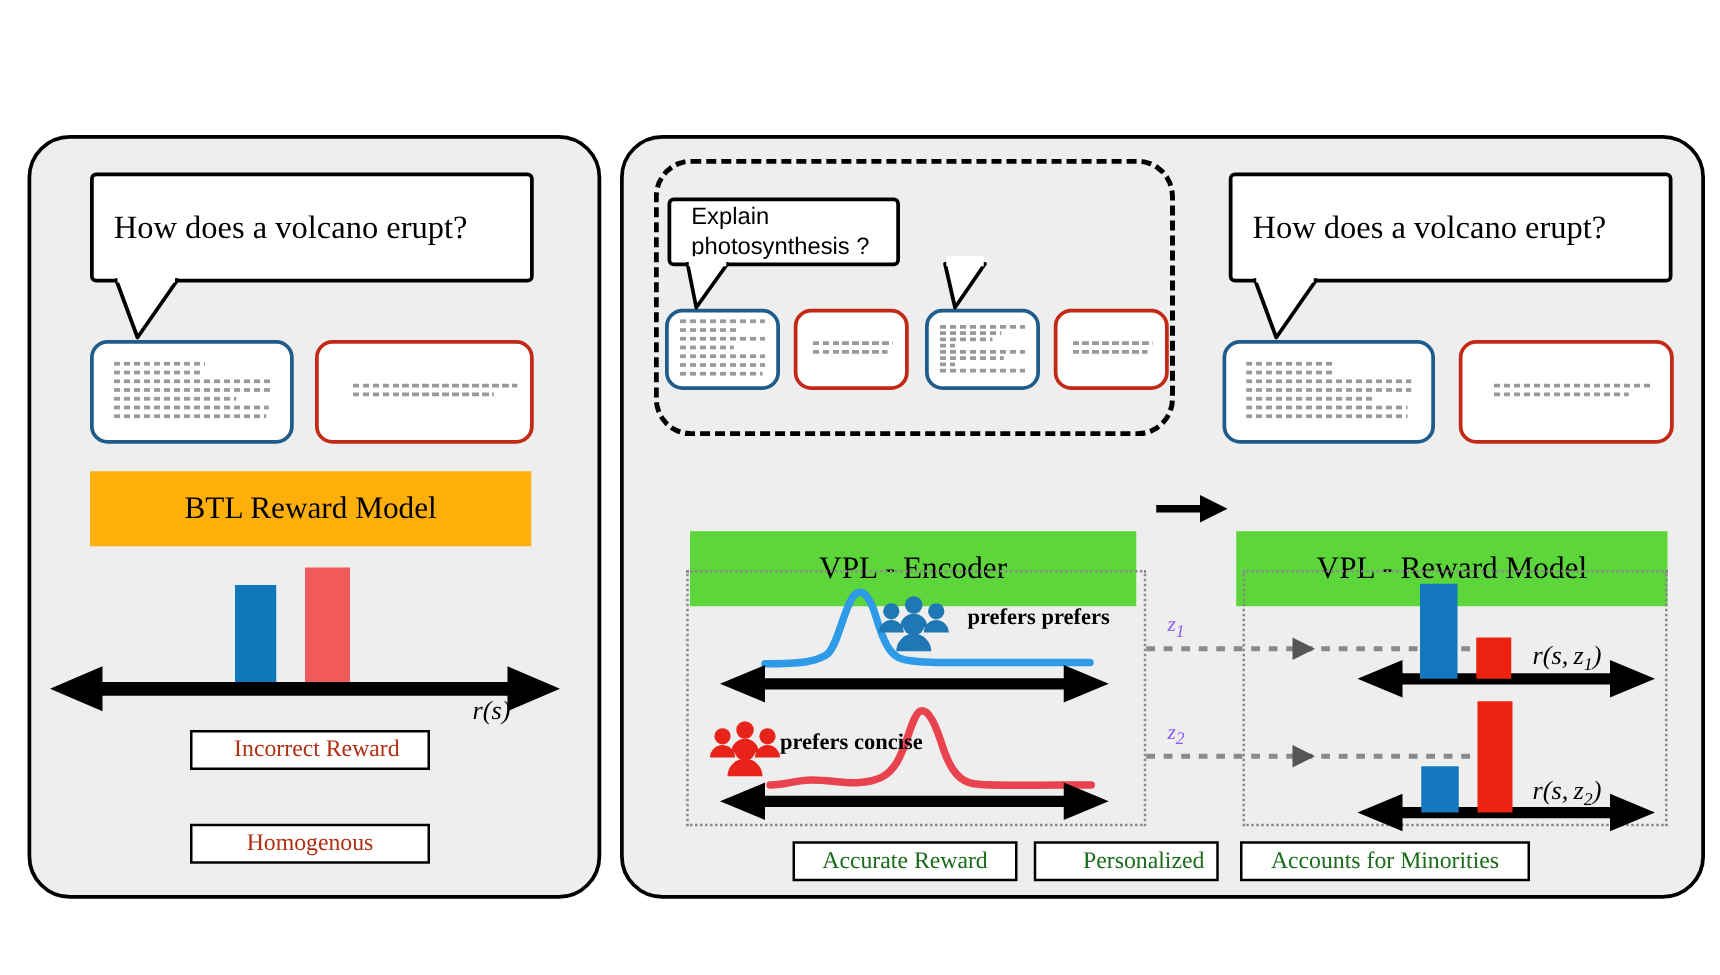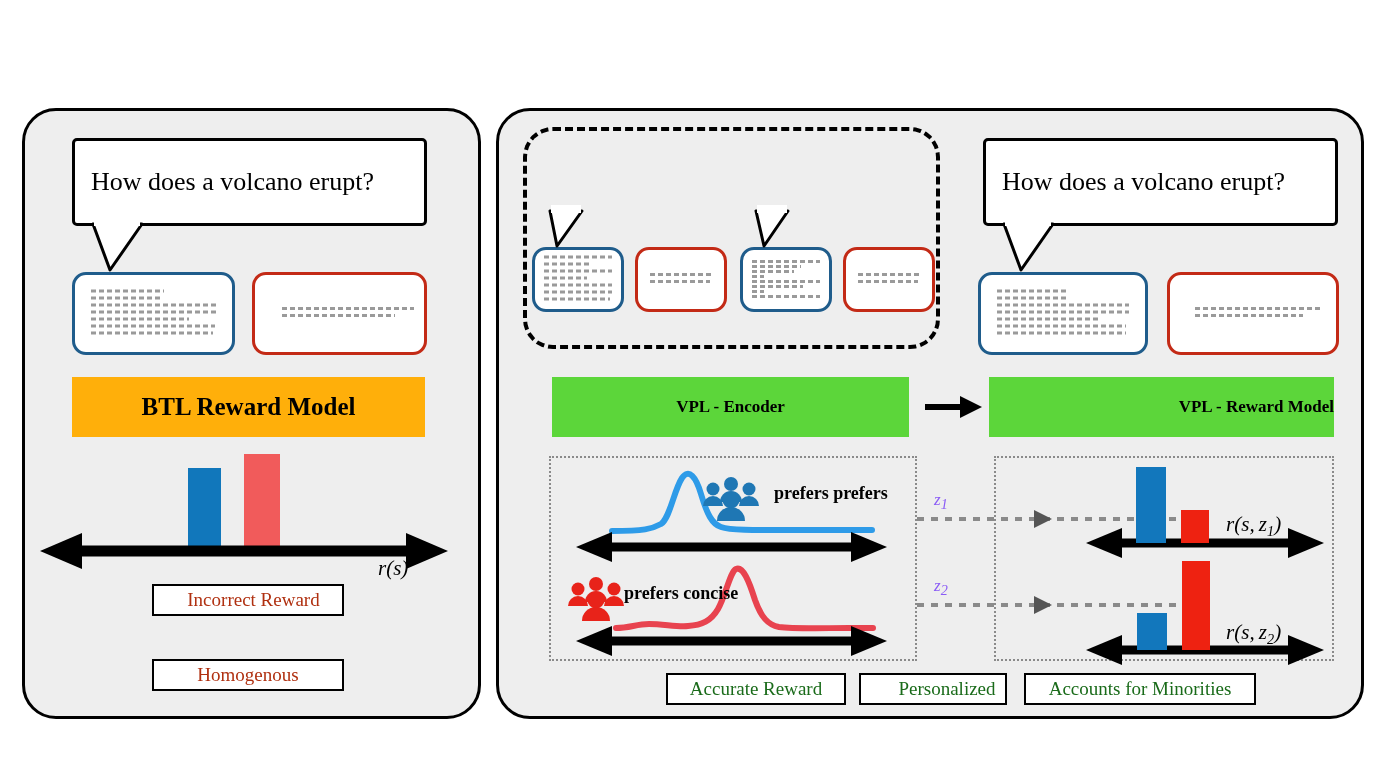--- a/index.html
+++ b/index.html
@@ -64,38 +64,38 @@
     height: 3px;
     margin-bottom: 4px;
     background-image: repeating-linear-gradient(to right,
         #9a9a9a 0px, #9a9a9a 5px, transparent 5px, transparent 8px);
   }
 
   
   .banner {
     position: absolute;
     display: flex; align-items: center; justify-content: center;
-    font-weight: bold;
+    font-weight: normal;
     color: #000;
     box-sizing: border-box;
   }
   #btl-banner { background: #FFAF0A; font-size: 25px; }
-  .green-banner { background: #5CD63A; font-size: 17px; }
+  .green-banner { background: #5CD63A; font-size: 25px; margin-top: 48px; }
 
   
   .tagbox {
     position: absolute;
     background: #ffffff;
     border: 2px solid #000;
     box-sizing: border-box;
     display: flex; align-items: center; justify-content: center;
     font-size: 19px;
   }
   .tagbox.bad  { color: #B03010; }
-  .tagbox.good { color: #1A6B1A; margin-left: 32px; }
+  .tagbox.good { color: #1A6B1A; }
 
   .mathlabel {
     position: absolute;
     font-style: italic;
     font-size: 21px;
     color: #000;
     white-space: nowrap;
   }
   .mathlabel sub { font-size: 0.68em; font-style: italic; }
 
@@ -188,20 +188,23 @@
     <span>Incorrect Reward</span>
   </div>
   <div class="tagbox bad" style="left:148px; top:627px; width:192px; height:32px;margin-top:32px;">
     <span>Homogenous</span>
   </div>
 
   <div class="panel" id="panel-right"></div>
 
   <div class="dashround" style="left:519px; top:127px; width:417px; height:222px;"></div>
 
+  <div class="bubble sans" style="left:530px; top:158px; width:186px; height:55px;">
+    <div class="btxt">Explain photosynthesis ?</div>
+  </div>
 
 
   <div class="card blue" style="left:528px; top:247px; width:92px; height:65px;">
     <div class="lines">
       <div class="ln" style="width:100%"></div>
       <div class="ln" style="width:66%"></div>
       <div class="ln" style="width:100%"></div>
       <div class="ln" style="width:63%"></div>
       <div class="ln" style="width:100%"></div>
       <div class="ln" style="width:100%"></div>
@@ -252,21 +255,21 @@
   <div class="card red" style="left:1163px; top:272px; width:172px; height:83px;">
     <div class="lines" style="left:15%; width:76%;">
       <div class="ln" style="width:100%"></div>
       <div class="ln" style="width:86%"></div>
     </div>
   </div>
 
   <div class="banner green-banner" style="left:548px; top:377px; width:357px; height:60px;">
     <span>VPL - Encoder</span>
   </div>
-  <div class="banner green-banner" style="left:985px; top:377px; width:345px; height:60px;justify-content:flex-end;">
+  <div class="banner green-banner" style="left:985px; top:377px; width:345px; height:60px;">
     <span>VPL - Reward Model</span>
   </div>
 
   <div class="dashgroup" style="left:545px; top:456px; width:368px; height:205px;"></div>
   <div class="dashgroup" style="left:990px; top:456px; width:340px; height:205px;"></div>
 
   <svg width="1376" height="780">
 
     <g>
       <line x1="921" y1="407" x2="962" y2="407" stroke="#000" stroke-width="6"></line>

